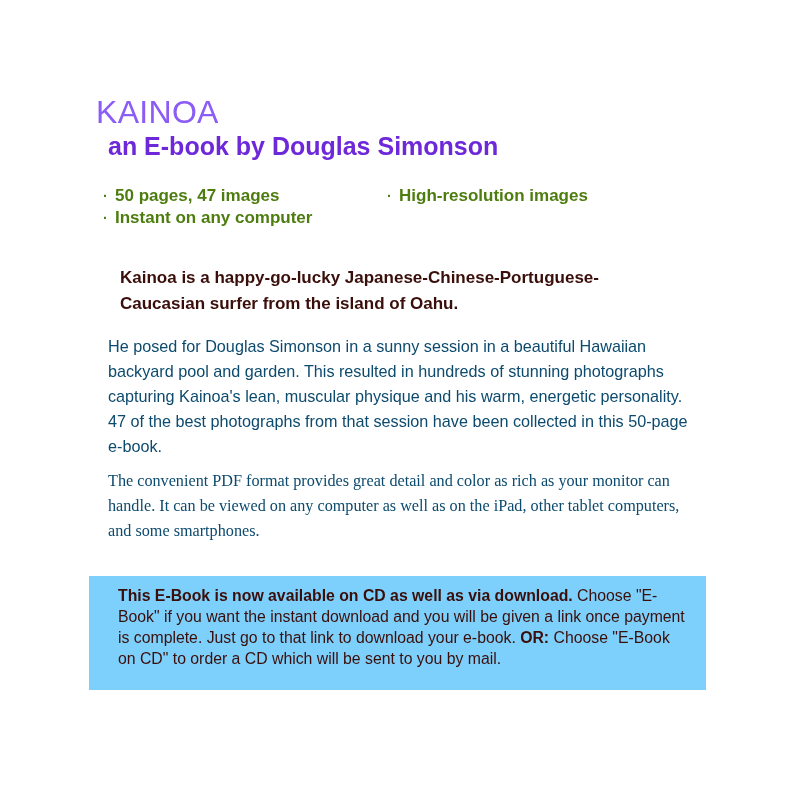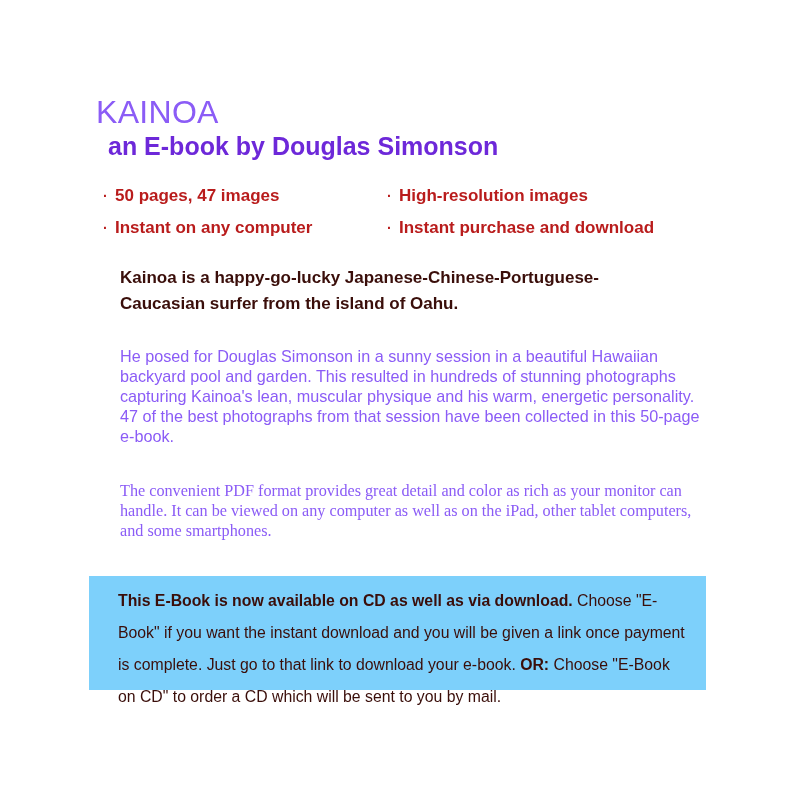--- a/index.html
+++ b/index.html
@@ -35,24 +35,24 @@
       color: #6d28d9;
       line-height: 26px;
     }
     .features {
       position: absolute;
       left: 103px;
       top: 185px;
       width: 600px;
       display: grid;
       grid-template-columns: 284px 316px;
-      row-gap: 10px;
+      row-gap: 0;
       font-size: 17px;
       font-weight: bold;
-      color: #b91c1c;
+      color: #4d7c0f;
       line-height: 21px;
       margin: 0;
       padding: 0;
       list-style: none;
     }
     .features li {
       white-space: nowrap;
     }
     .features .dot {
       display: inline-block;
@@ -67,61 +67,58 @@
       margin: 0;
       font-size: 17px;
       font-weight: bold;
       color: #3a0e0a;
       line-height: 26px;
     }
     .para {
       position: absolute;
       left: 108px;
       width: 580px;
-      margin: 12px;
+      margin: 0;
       font-size: 16.2px;
-      color: #8b5cf6;
-      line-height: 20px;
+      color: #0c4a6e;
+      line-height: 25px;
     }
     .para1 { top: 334px; }
     .para2 { top: 469px; font-family: Liberation Serif, serif; }
     .notice {
       position: absolute;
       left: 89px;
       top: 576px;
       width: 617px;
       height: 114px;
       background: #7dd0fb;
       box-sizing: border-box;
       padding: 9px 18px 16px 29px;
       font-size: 15.8px;
       color: #3a0e0a;
-      line-height: 32px;
+      line-height: 21px;
     }
     .notice b { font-weight: bold; }
   </style>
 </head>
 <body>
 
 <h1 class="title">KAINOA</h1>
 <h2 class="subtitle">an E-book by Douglas Simonson</h2>
 
 <ul class="features">
   <li>
     <span class="dot">·</span><span>50 pages, 47 images</span>
   </li>
   <li>
     <span class="dot">·</span><span>High-resolution images</span>
   </li>
   <li>
     <span class="dot">·</span><span>Instant on any computer</span>
   </li>
-  <li>
-    <span class="dot">·</span><span>Instant purchase and download</span>
-  </li>
 </ul>
 
 <p class="lead">Kainoa is a happy-go-lucky Japanese-Chinese-Portuguese-Caucasian surfer from the island of Oahu.</p>
 
 <p class="para para1">He posed for Douglas Simonson in a sunny session in a beautiful Hawaiian backyard pool and garden. This resulted in hundreds of stunning photographs capturing Kainoa's lean, muscular physique and his warm, energetic personality. 47 of the best photographs from that session have been collected in this 50-page e-book.</p>
 
 <p class="para para2">The convenient PDF format provides great detail and color as rich as your monitor can handle. It can be viewed on any computer as well as on the iPad, other tablet computers, and some smartphones.</p>
 
 <div class="notice"><b>This E-Book is now available on CD as well as via download.</b><span> Choose "E-Book"  if you want the instant download and you will be given a link once payment is complete. Just go to that link to download your e-book. </span><b>OR:</b><span> Choose "E-Book on CD" to order a CD which will be sent to you by mail.</span></div>
 

